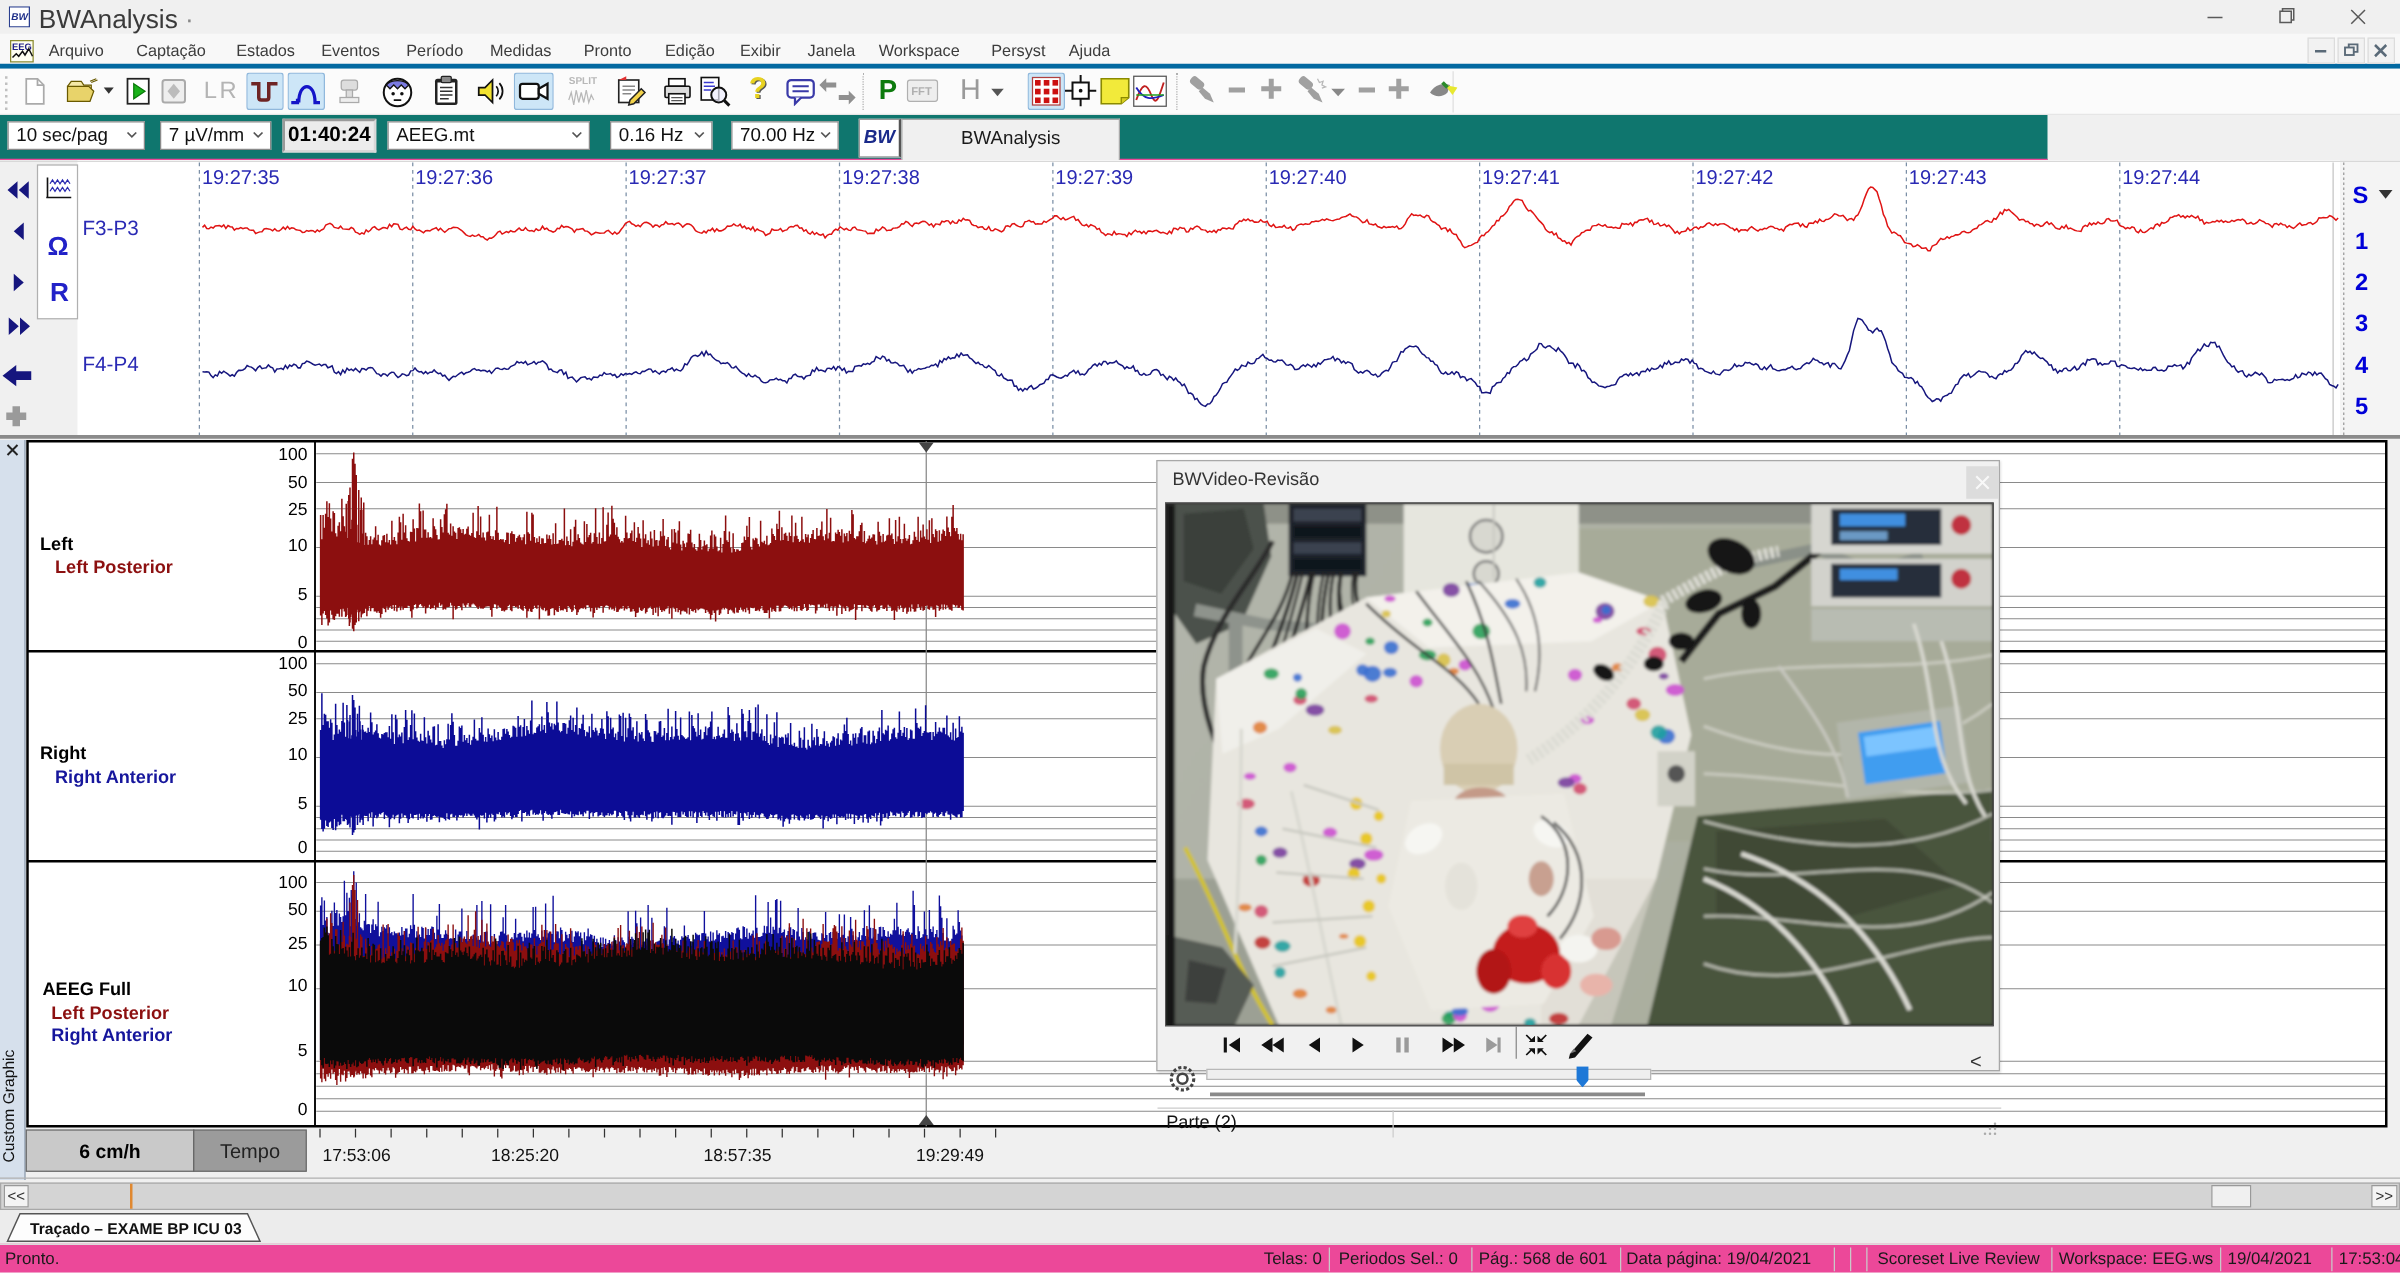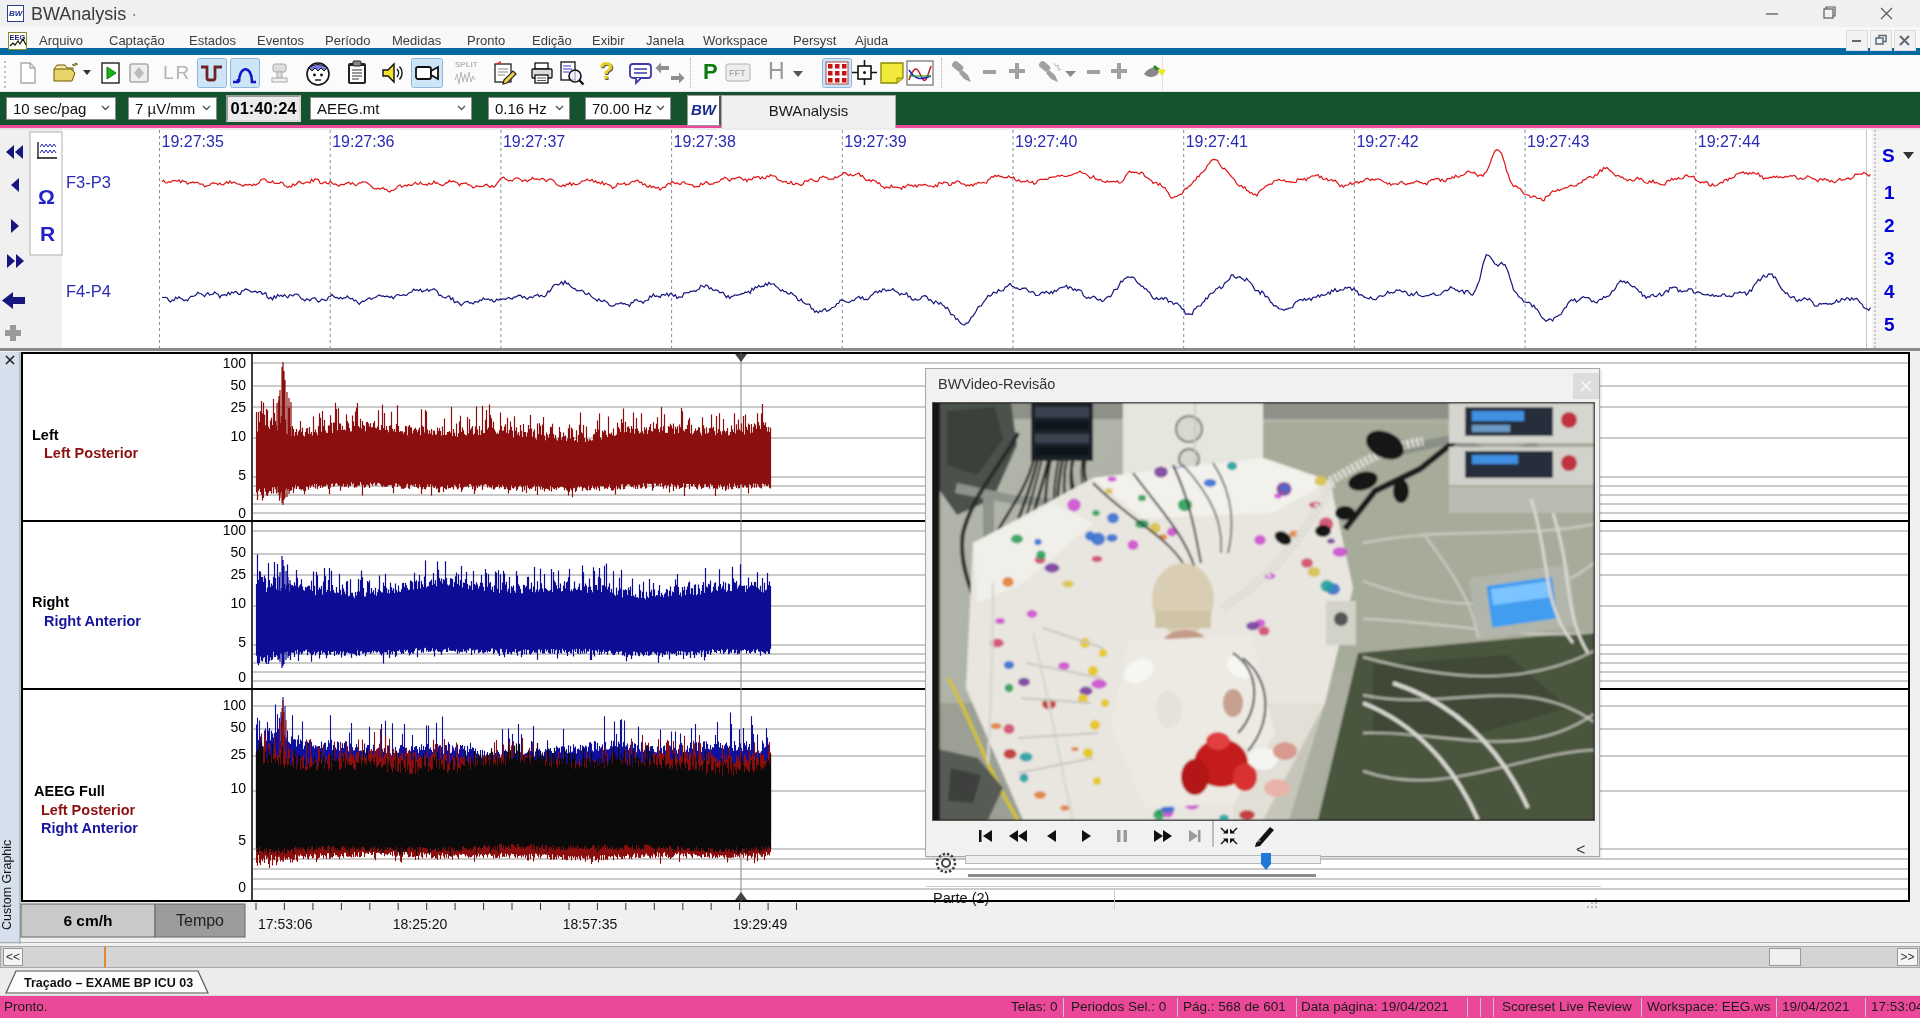--- a/index.html
+++ b/index.html
@@ -10,30 +10,30 @@
 .statcell{position:absolute;top:0;height:23px;line-height:22px;font-size:13.5px;color:#1a1a1a}
 .sep{position:absolute;top:2px;height:19px;width:1px;background:#c9c9c9}
 </style></head>
 <body>
 
 <div class="abs" style="left:0;top:0;width:1920px;height:27px;background:#f0f0f0">
  <svg class="abs" style="left:7px;top:5px" width="17" height="17" viewBox="0 0 17 17">
       <rect x="0.5" y="0.5" width="16" height="16" fill="#fff" stroke="#2a3f8f"></rect>
       <text x="2" y="11" font-size="8" font-weight="bold" fill="#20308a" font-style="italic">BW</text>
     </svg>
- <span class="abs" style="left:31px;top:4px;font-size:18px;color:#3a3a3a">BWAnalysis <span style="color:#888">·</span></span>
+ <span class="abs" style="left:31px;top:4px;font-size:21px;color:#3a3a3a">BWAnalysis <span style="color:#888">·</span></span>
  <svg class="abs" style="left:1758px;top:3px" width="150" height="21" viewBox="0 0 150 21">
   <line x1="8" y1="11" x2="20" y2="11" stroke="#5a5a5a" stroke-width="1.3"></line>
   <rect x="66" y="6" width="9" height="9" fill="none" stroke="#5a5a5a" stroke-width="1.2"></rect>
   <path d="M68 6 V4 h9 v9 h-2" fill="none" stroke="#5a5a5a" stroke-width="1.2"></path>
   <path d="M123 5 l11 11 M134 5 l-11 11" stroke="#5a5a5a" stroke-width="1.2"></path>
  </svg>
 </div>
 
-<div class="abs" style="left:0;top:27px;width:1920px;height:28px;background:#f8f8f8;border-bottom:7px solid #0369a1">
+<div class="abs" style="left:0;top:27px;width:1920px;height:28px;background:#f8f8f8;border-bottom:4px solid #0369a1">
  <svg class="abs" style="left:8px;top:5px" width="21" height="19" viewBox="0 0 21 19">
   <rect x="0.5" y="0.5" width="18" height="17" fill="#fffff2" stroke="#8a8a30"></rect>
   <text x="1.5" y="8" font-size="7.5" font-weight="bold" fill="#20208a">EEG</text>
   <path d="M2 14 l3 -3 2 2 3 -4 2 3 3 -5 3 6" stroke="#111" stroke-width="1.2" fill="none"></path>
  </svg>
  <span class="menuitem" style="left:39px">Arquivo</span>
     <span class="menuitem" style="left:109px">Captação</span>
     <span class="menuitem" style="left:189px">Estados</span>
     <span class="menuitem" style="left:257px">Eventos</span>
     <span class="menuitem" style="left:325px">Período</span>
@@ -213,21 +213,21 @@
     </svg>
     <svg class="abs" style="left:1110px;top:7px" width="18" height="18" viewBox="0 0 18 18">
       <path d="M7 1 h4 v6 h6 v4 h-6 v6 h-4 v-6 h-6 v-4 h6 z" fill="#a0a0a0"></path>
     </svg>
     <svg class="abs" style="left:1140px;top:5px" width="26" height="26" viewBox="0 0 26 26">
       <path d="M4 14 c4 -6 10 -8 16 -6 l-2 6 c-4 4 -10 4 -14 0 z" fill="#888"></path>
       <path d="M16 8 l6 8 4 -6 z" fill="#e8e830"></path>
       <path d="M14 6 l4 4" stroke="#2a8a2a" stroke-width="3"></path>
     </svg>
   </div>
-<div class="abs" style="left:0;top:92px;width:1920px;height:36px;background:#14532d;border-bottom:3px solid #ec4899">
+<div class="abs" style="left:0;top:92px;width:1638px;height:36px;background:#0f766e;border-bottom:1px solid #ec4899">
  <div class="combo" style="left:6px;top:5px;width:110px">10 sec/pag<svg class="chev" viewBox="0 0 9 6">
         <path d="M1 1 L4.5 4.5 L8 1" stroke="#555" stroke-width="1.4" fill="none"></path>
       </svg></div>
  <div class="combo" style="left:128px;top:5px;width:89px">7 µV/mm<svg class="chev" viewBox="0 0 9 6">
         <path d="M1 1 L4.5 4.5 L8 1" stroke="#555" stroke-width="1.4" fill="none"></path>
       </svg></div>
  <div class="abs" style="left:226px;top:3px;width:75px;height:27px;background:#ececec;border:2px solid #9a9a9a;border-right-color:#d8d8d8;border-bottom-color:#d8d8d8;font-size:16.5px;font-weight:bold;color:#000;text-align:center;line-height:23px">01:40:24</div>
  <div class="combo" style="left:310px;top:5px;width:162px">AEEG.mt<svg class="chev" viewBox="0 0 9 6">
         <path d="M1 1 L4.5 4.5 L8 1" stroke="#555" stroke-width="1.4" fill="none"></path>
       </svg></div>

